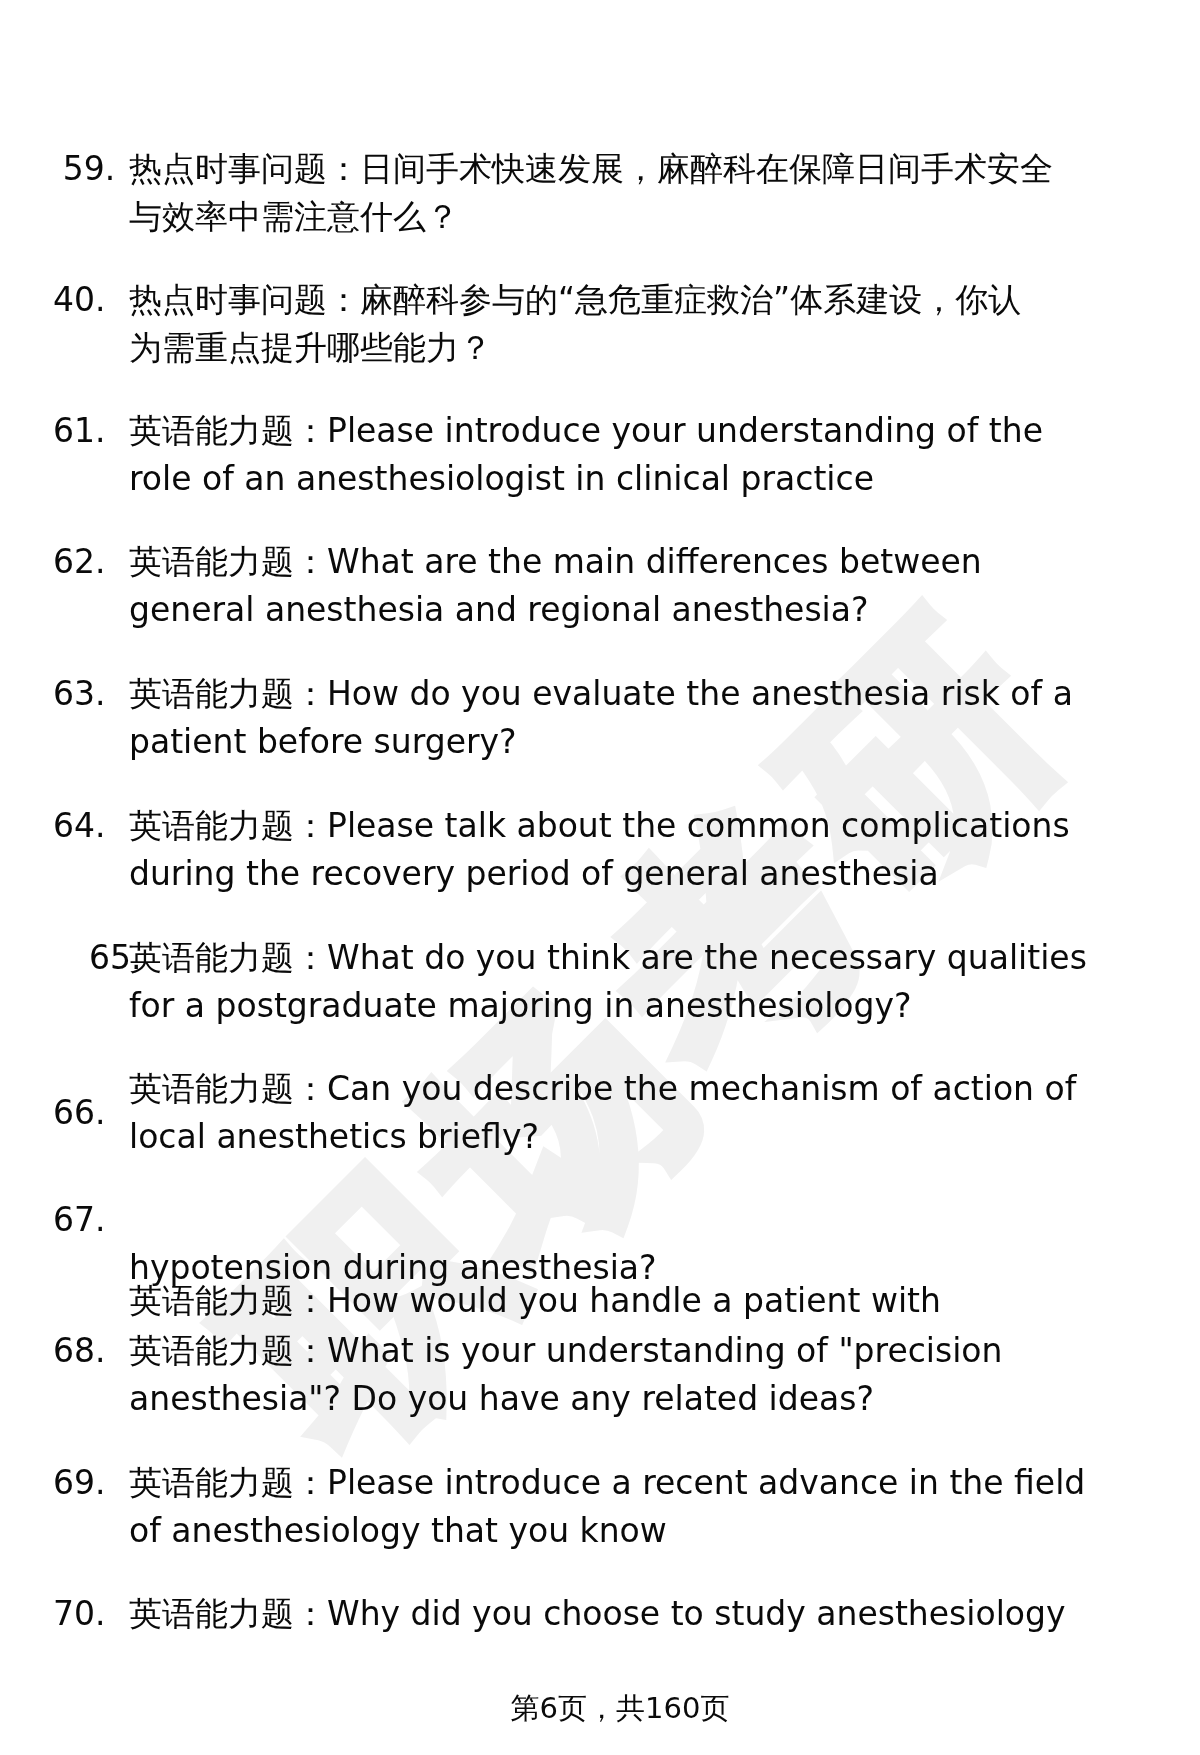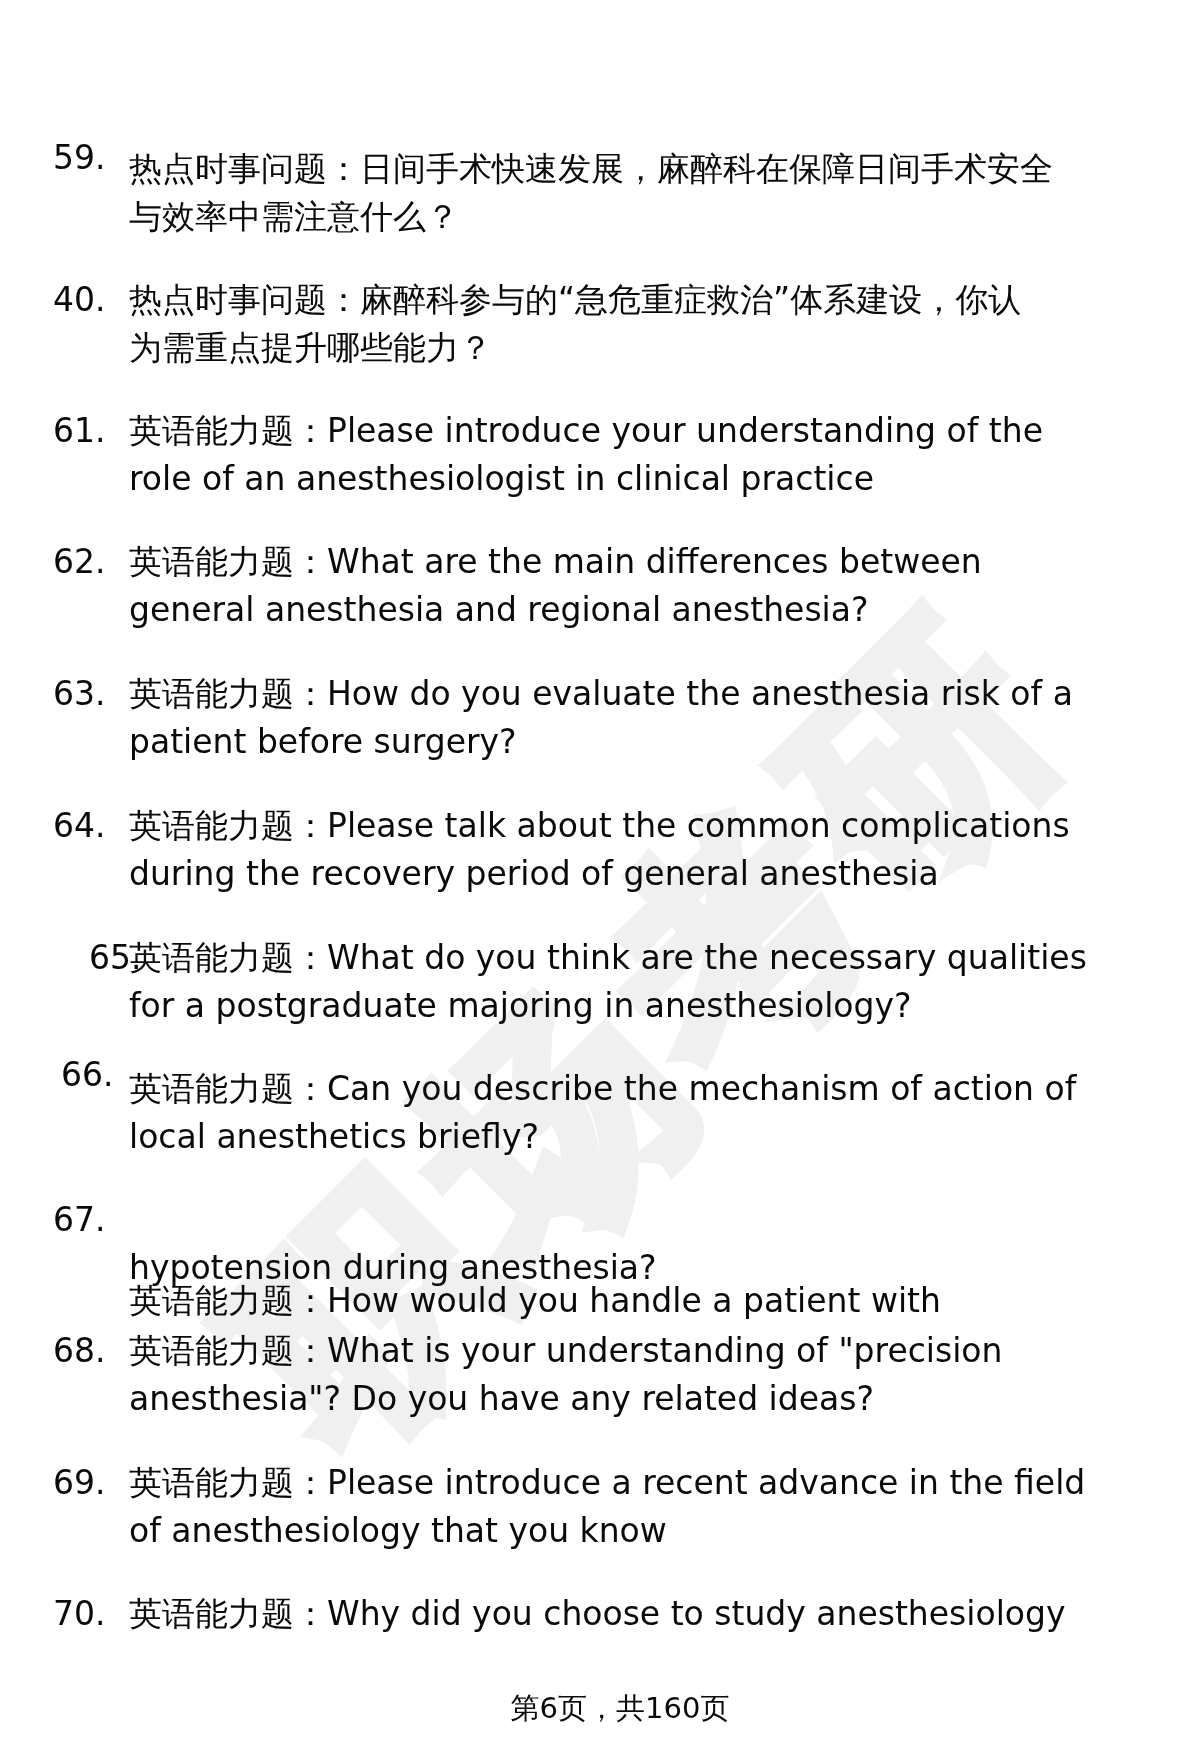--- a/index.html
+++ b/index.html
@@ -19,21 +19,21 @@
 </style>
 </head>
 <body>
 
 <div class="page">
 
   <div class="watermark">职场考研</div>
 
 
   <div>
-    <div class="num" style="top:134px;">59.</div>
+    <div class="num" style="top:145px;text-align:center;">59.</div>
     <div class="line text" style="top:145px;">热点时事问题：日间手术快速发展，麻醉科在保障日间手术安全</div>
     <div class="line text" style="top:193px;">与效率中需注意什么？</div>
   </div>
 
   <div>
     <div class="num" style="top:276px;">40.</div>
     <div class="line text" style="top:276px;">热点时事问题：麻醉科参与的“急危重症救治”体系建设，你认</div>
     <div class="line text" style="top:324px;">为需重点提升哪些能力？</div>
   </div>
 
@@ -61,21 +61,21 @@
     <div class="line text" style="top:850px;">during the recovery period of general anesthesia</div>
   </div>
 
   <div>
     <div class="num" style="top:934px;margin-left:36px;">65.</div>
     <div class="line text" style="top:934px;">英语能力题：What do you think are the necessary qualities</div>
     <div class="line text" style="top:982px;">for a postgraduate majoring in anesthesiology?</div>
   </div>
 
   <div>
-    <div class="num" style="top:1051px;margin-left:8px;">66.</div>
+    <div class="num" style="top:1089px;">66.</div>
     <div class="line text" style="top:1065px;">英语能力题：Can you describe the mechanism of action of</div>
     <div class="line text" style="top:1113px;">local anesthetics briefly?</div>
   </div>
 
   <div>
     <div class="num" style="top:1196px;">67.</div>
     <div class="line text" style="top:1236px;margin-top:41px;">英语能力题：How would you handle a patient with</div>
     <div class="line text" style="top:1244px;">hypotension during anesthesia?</div>
   </div>
 

